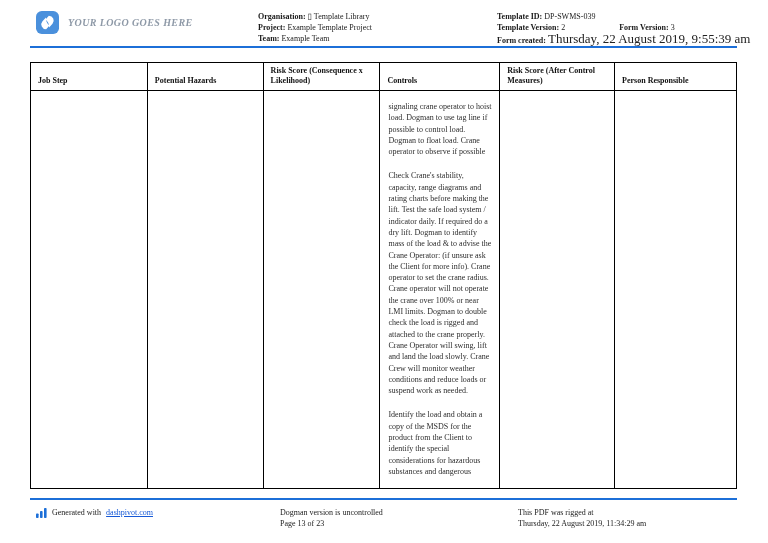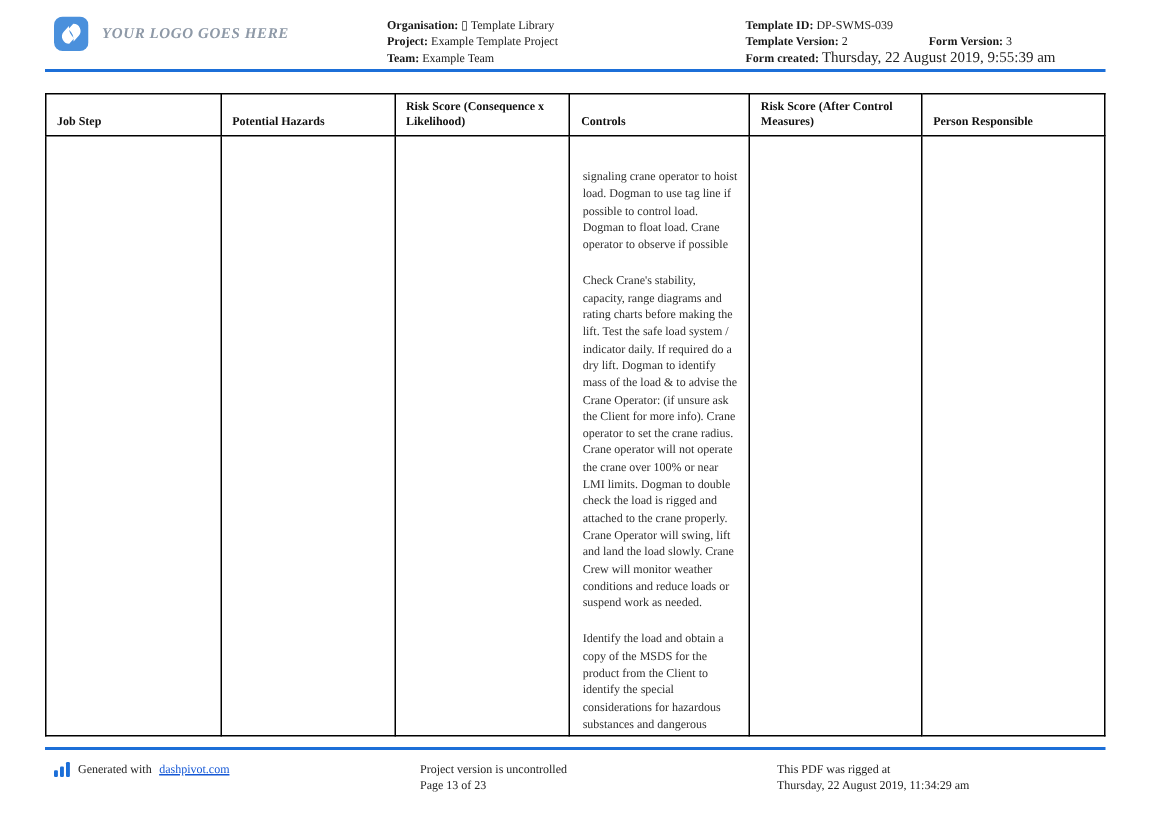--- a/index.html
+++ b/index.html
@@ -18,38 +18,38 @@
   .logo-badge { width:23px; height:23px; flex:0 0 auto; }
   .logo-text {
     color:#8e99a7; font-style:italic; font-weight:bold;
     font-size:10px; letter-spacing:.4px; white-space:nowrap;
   }
   .meta-block { position:absolute; top:11px; font-size:8px; line-height:11px; color:#1a1a1a; }
   .meta-left  { left:218px; }
   .meta-right { left:457px; }
   .meta-row { white-space:nowrap; }
   .lbl { font-weight:bold;margin-left:40px; }
-  .val-sm { font-size:10px; color:#222; }
+  .val-sm { font-size:13px; color:#222; }
   .pair-gap { margin-left:16px;padding-left:36px; }
   .rule { position:absolute; left:30px; width:707px; height:2px; background:#1c6fd8; }
   .rule-top { top:46px; }
   .rule-bottom { top:498px; }
 
   
   table.swms {
     position:absolute; left:30px; top:62px; width:707px;
     border-collapse:collapse; table-layout:fixed;
   }
   table.swms th, table.swms td { border:1px solid #000000; }
   table.swms th {
     font-size:8px; font-weight:bold; text-align:left; vertical-align:bottom;
     padding:3px 6px 4px 7px; height:26px; color:#111; line-height:10px;
   }
   table.swms td {
-    vertical-align:top; height:398px; padding:21px 7px 2px 8px;
+    vertical-align:top; height:398px; padding:10px 7px 2px 8px;
     font-size:8px; line-height:11.3px; color:#2d2d2d; overflow:hidden;
   }
   .controls-cell p { margin:0 0 13px 0; }
   .controls-cell p:last-child { margin-bottom:0; }
 
   
   .footer-left { position:absolute; left:36px; top:507px; display:flex; align-items:center; gap:5px; font-size:8px; color:#222;text-align:right; }
   .chart-icon { width:11px; height:11px; flex:0 0 auto; }
   .footer-link { color:#1558d6; text-decoration:underline; cursor:pointer; }
   .footer-center { position:absolute; left:280px; top:507px; font-size:8px; line-height:11px; color:#222; }
@@ -144,21 +144,21 @@
     <svg class="chart-icon" viewBox="0 0 11 11" aria-hidden="true">
       <rect x="0" y="6.5" width="2.6" height="4.5" rx="0.8" fill="#1c6fd8"></rect>
       <rect x="4" y="4" width="2.6" height="7" rx="0.8" fill="#1c6fd8"></rect>
       <rect x="8" y="1" width="2.6" height="10" rx="0.8" fill="#1c6fd8"></rect>
     </svg>
     <span>Generated with</span>
     <a class="footer-link">dashpivot.com</a>
   </div>
 
   <div class="footer-center">
-    <div>Project version is uncontrolled</div>
+    <div>Dogman version is uncontrolled</div>
     <div>Page 13 of 23</div>
   </div>
 
   <div class="footer-right">
     <div>This PDF was rigged at</div>
     <div>Thursday, 22 August 2019, 11:34:29 am</div>
   </div>
 
 </div>
 

